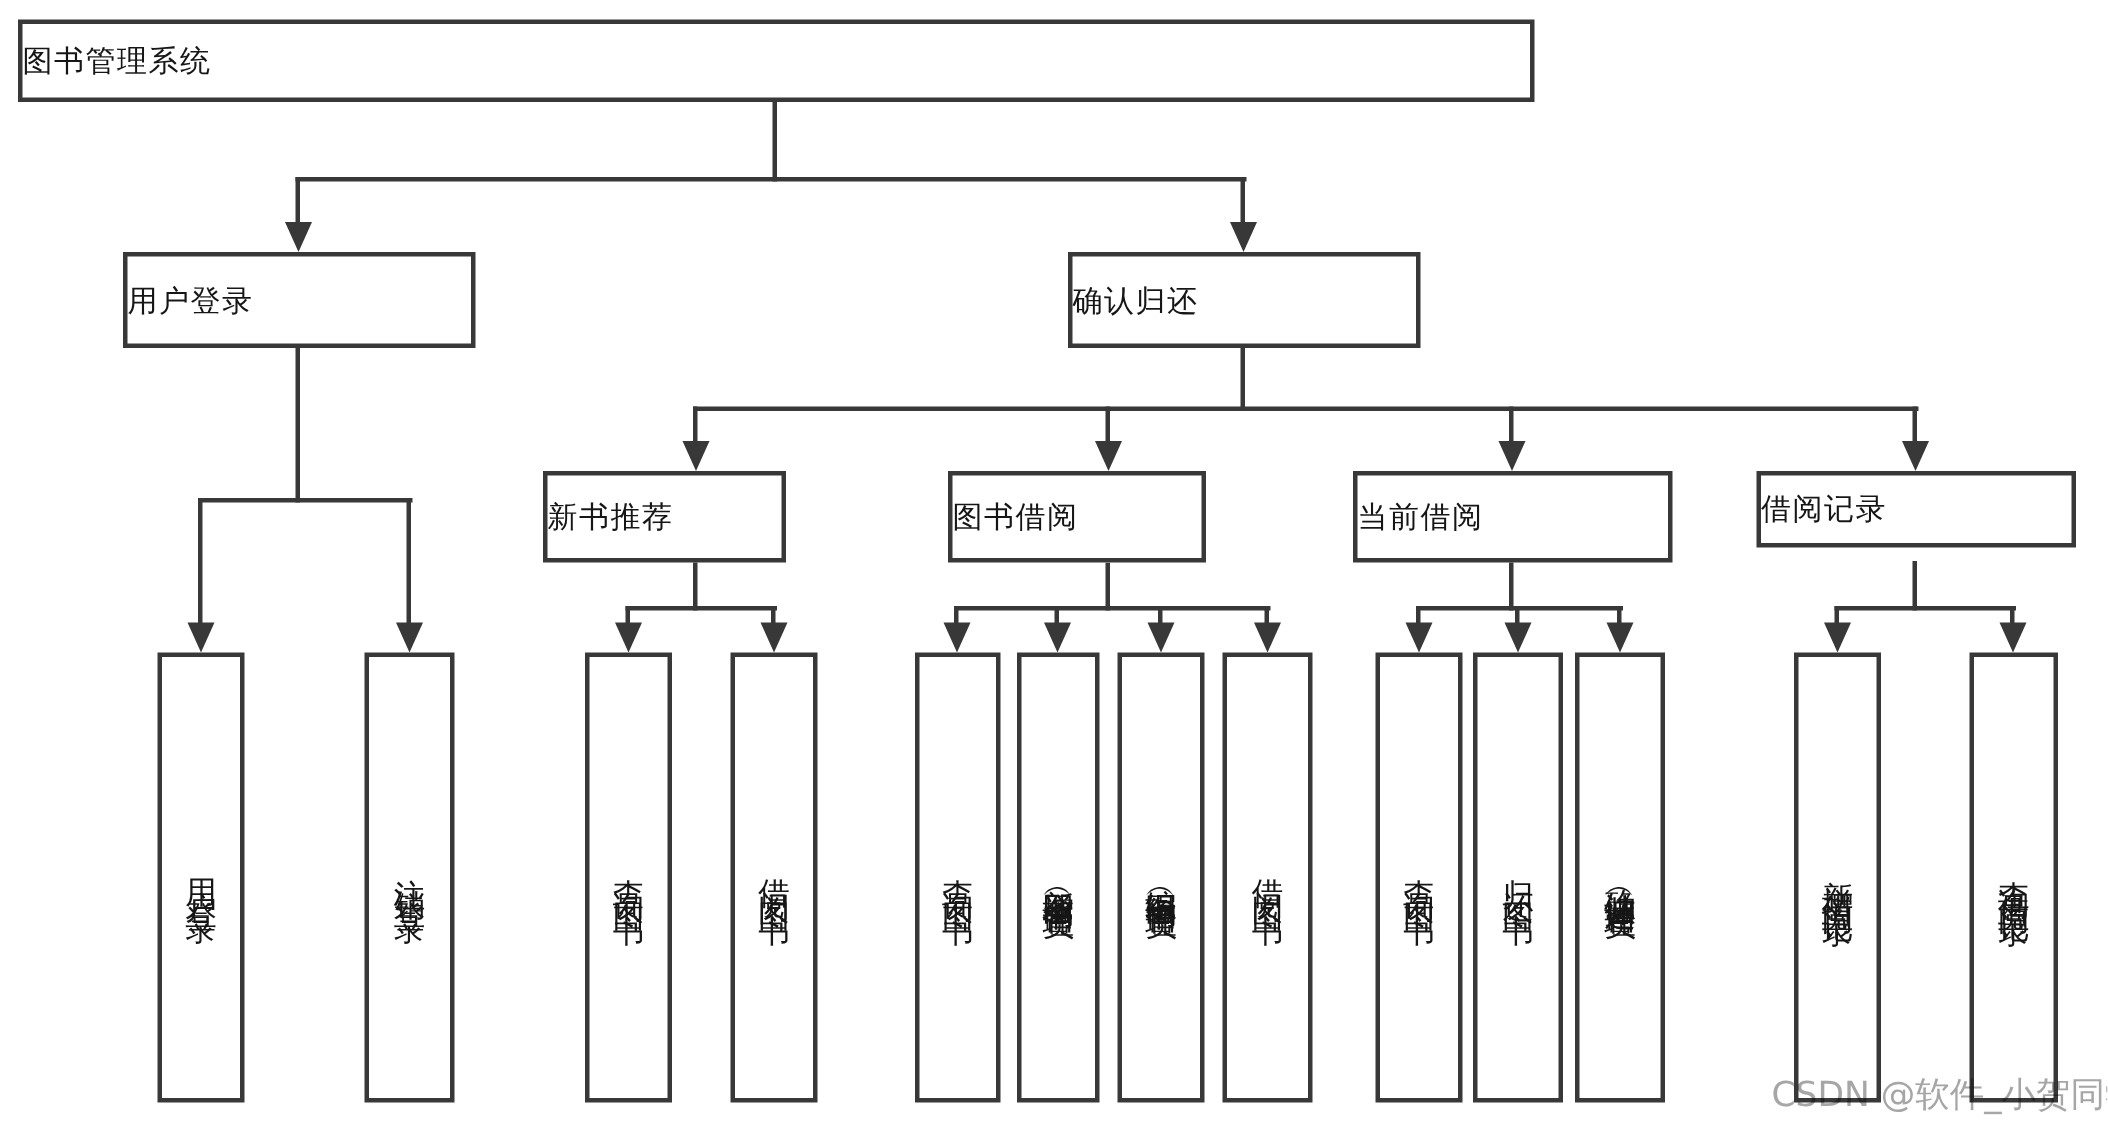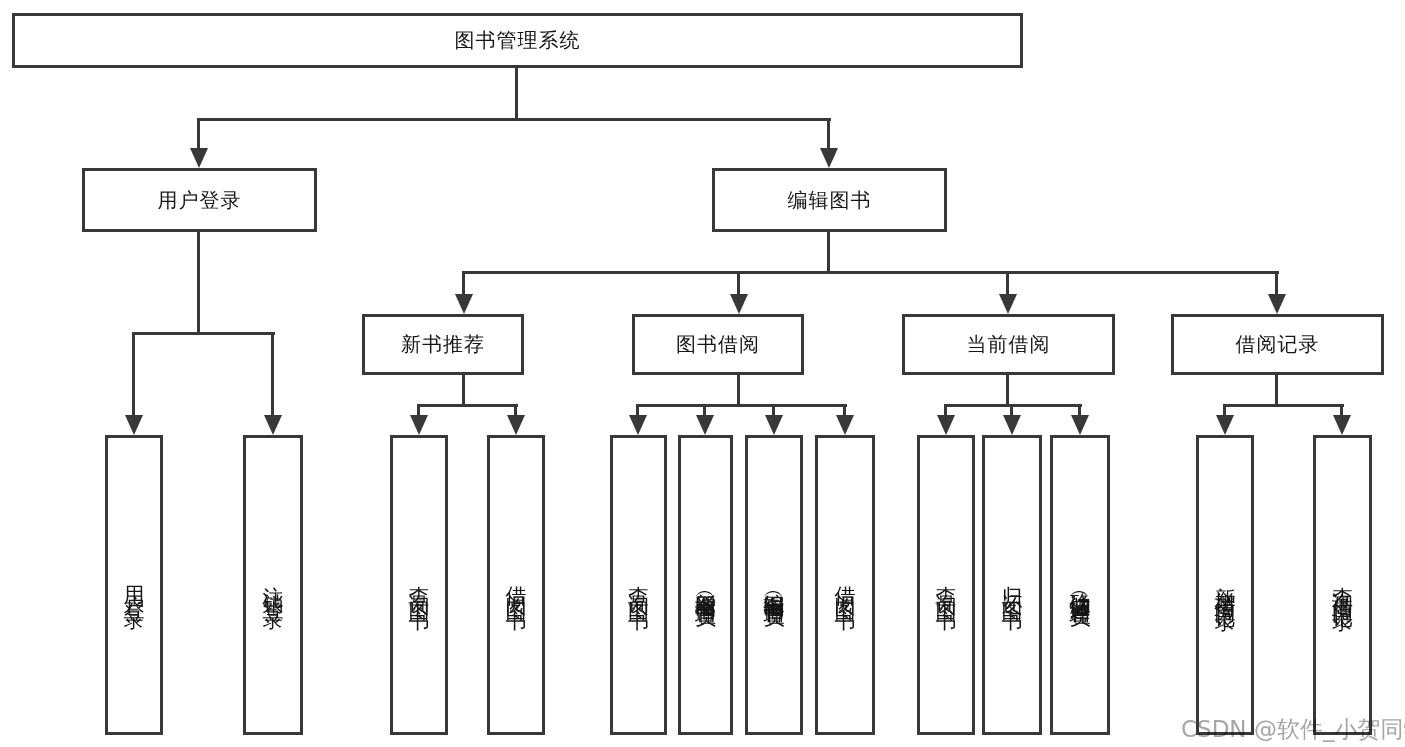--- a/index.html
+++ b/index.html
@@ -2,21 +2,21 @@
 <html><head>
 <meta charset="utf-8">
 <style>
   html,body{margin:0;padding:0;background:#ffffff;}
   .canvas{
     position:relative;width:1405px;height:747px;background:#ffffff;
     font-family:"DejaVu Sans",sans-serif;color:#161616;overflow:hidden;
   }
   .box{
     position:absolute;box-sizing:border-box;border:3px solid #383838;background:#ffffff;
-    display:flex;align-items:center;justify-content:center;
+    display:flex;align-items:center;
     font-size:20px;letter-spacing:1px;white-space:nowrap;
   }
   .vbox{
     position:absolute;box-sizing:border-box;border:3px solid #383838;background:#ffffff;
     display:flex;align-items:center;justify-content:center;font-size:21px;
   }
   .vbox .vlbl{
     writing-mode:vertical-lr;text-orientation:mixed;letter-spacing:8px;line-height:1.05;
   }
   .vbox.mid .vlbl{letter-spacing:5px;}
@@ -97,33 +97,33 @@
   <div class="arr" style="left:1333px;top:415px"></div>
 
   <div class="box" style="left:12px;top:13px;width:1011px;height:55px">
     <span>图书管理系统</span>
   </div>
 
   <div class="box" style="left:82px;top:168px;width:235px;height:64px">
     <span>用户登录</span>
   </div>
   <div class="box" style="left:712px;top:168px;width:235px;height:64px">
-    <span>编辑图书</span>
+    <span>确认归还</span>
   </div>
 
   <div class="box" style="left:362px;top:314px;width:162px;height:61px">
     <span>新书推荐</span>
   </div>
   <div class="box" style="left:632px;top:314px;width:172px;height:61px">
     <span>图书借阅</span>
   </div>
   <div class="box" style="left:902px;top:314px;width:213px;height:61px">
     <span>当前借阅</span>
   </div>
-  <div class="box" style="left:1171px;top:314px;width:213px;height:61px">
+  <div class="box" style="left:1171px;top:314px;width:213px;height:51px">
     <span>借阅记录</span>
   </div>
 
   <div class="vbox" style="left:105px;top:435px;width:58px;height:300px">
     <span class="vlbl">用户登录</span>
   </div>
   <div class="vbox" style="left:243px;top:435px;width:60px;height:300px">
     <span class="vlbl">注销登录</span>
   </div>
 

